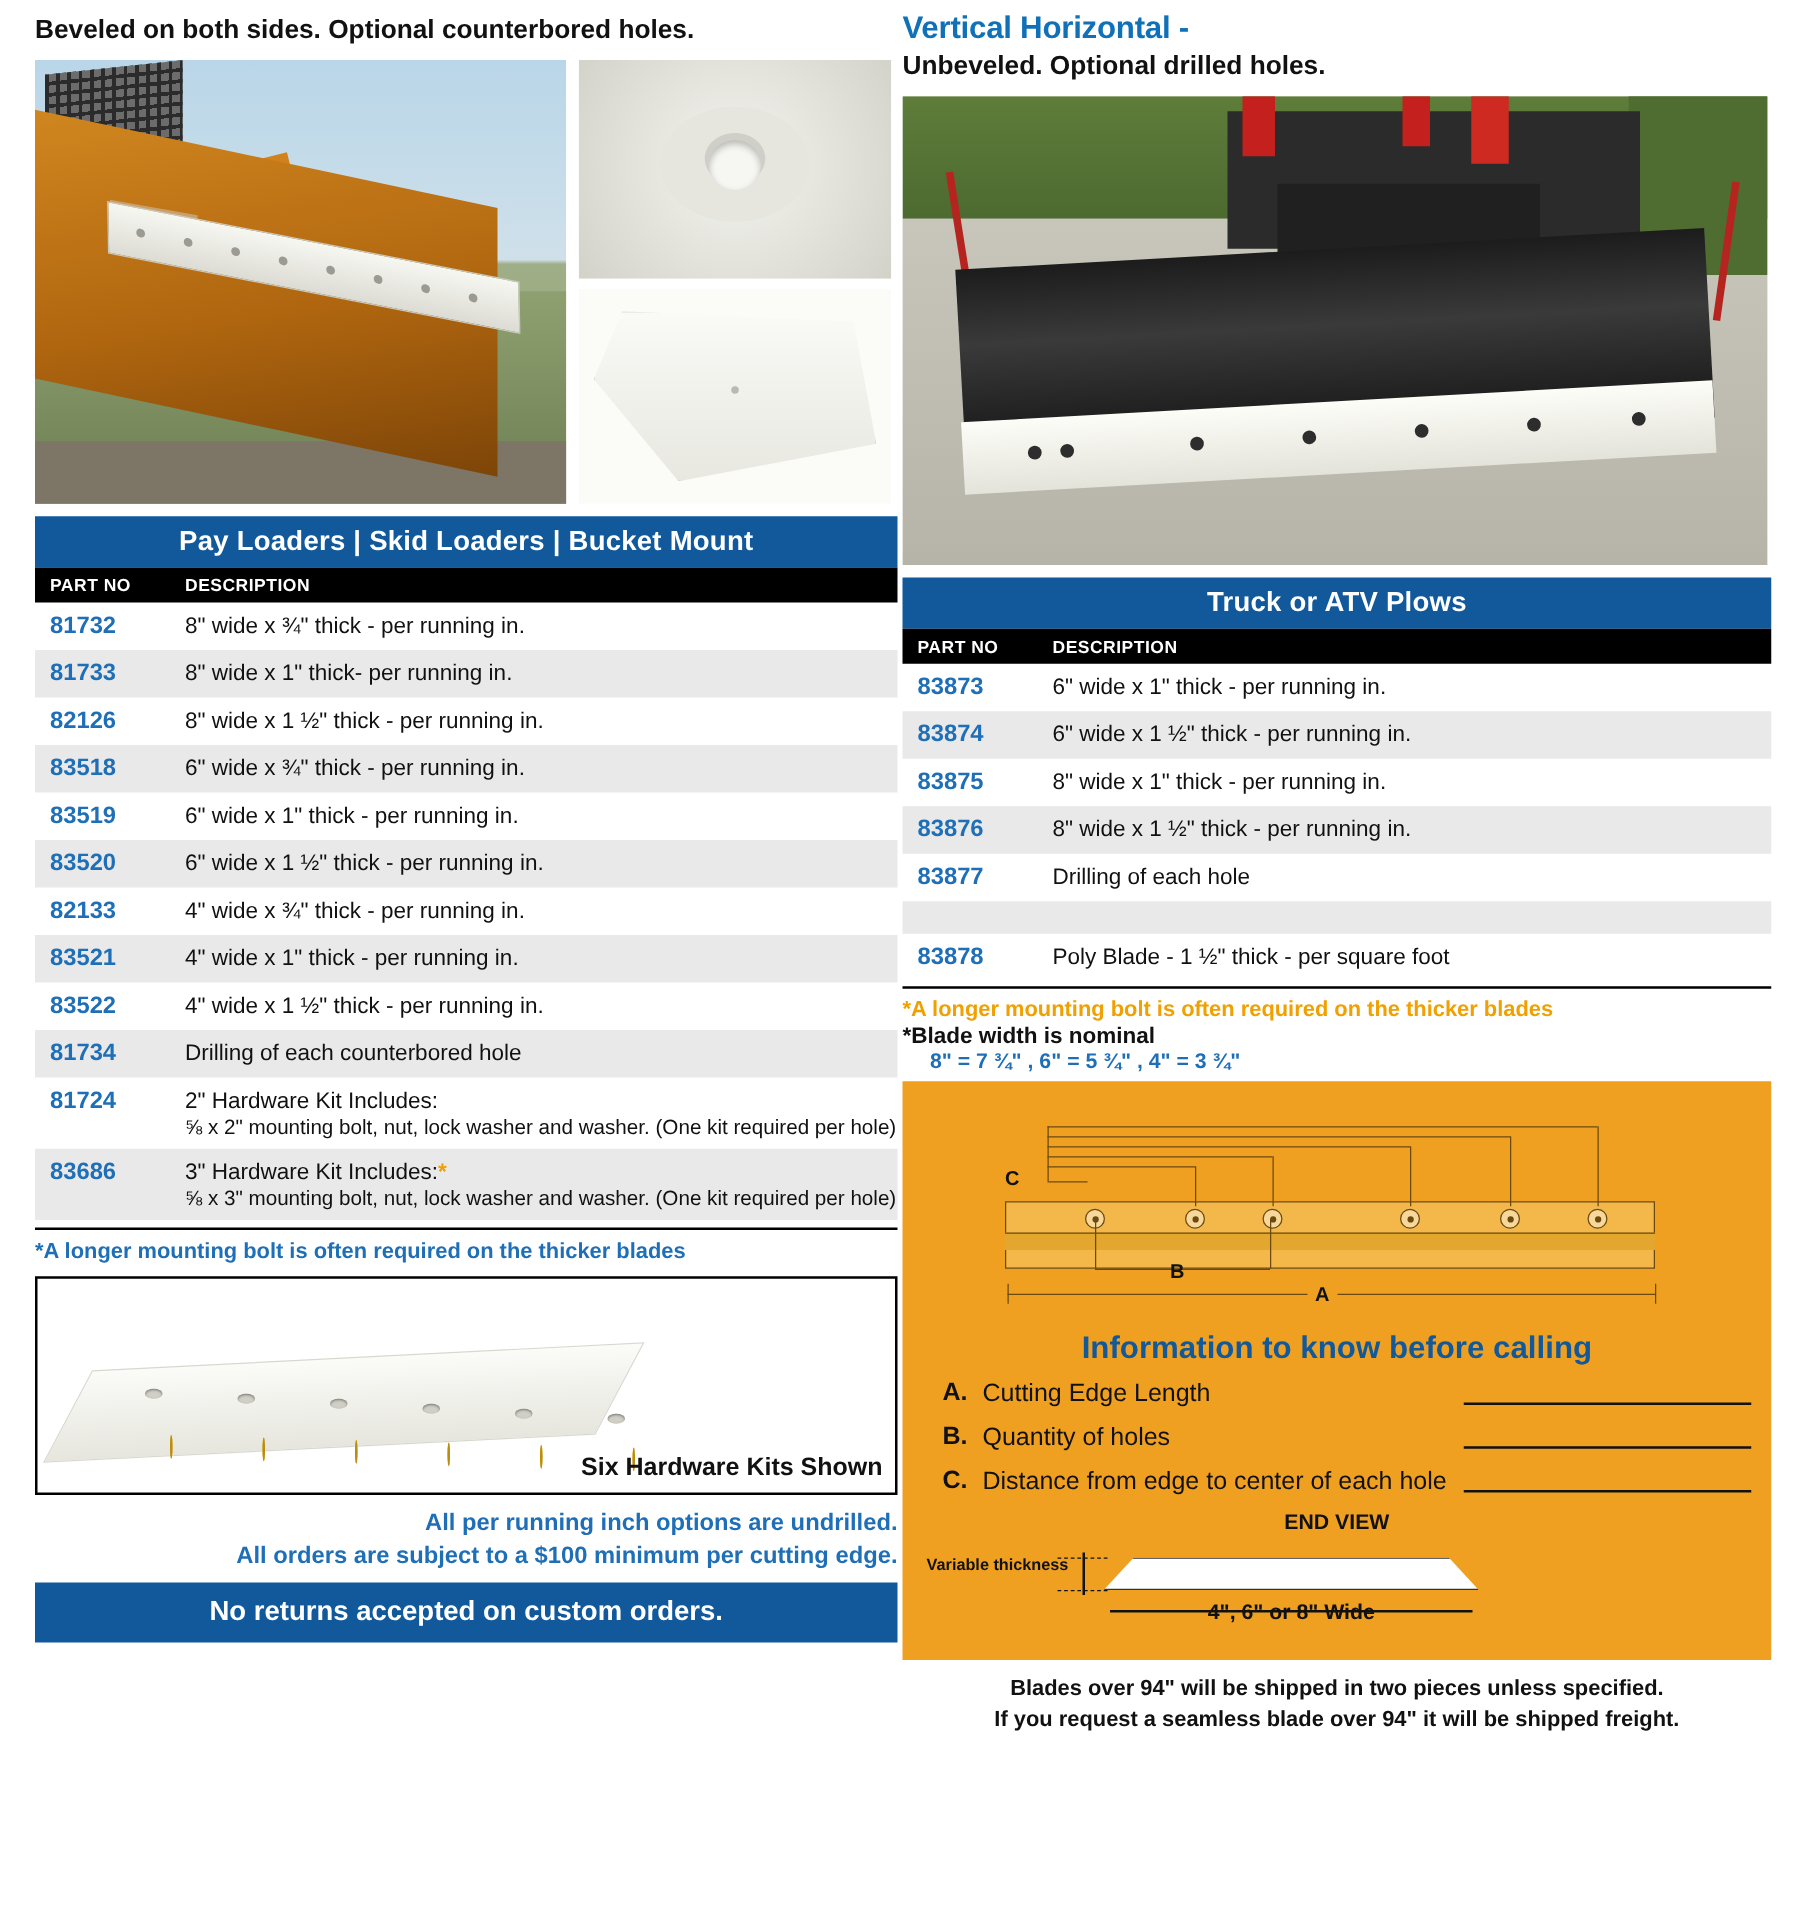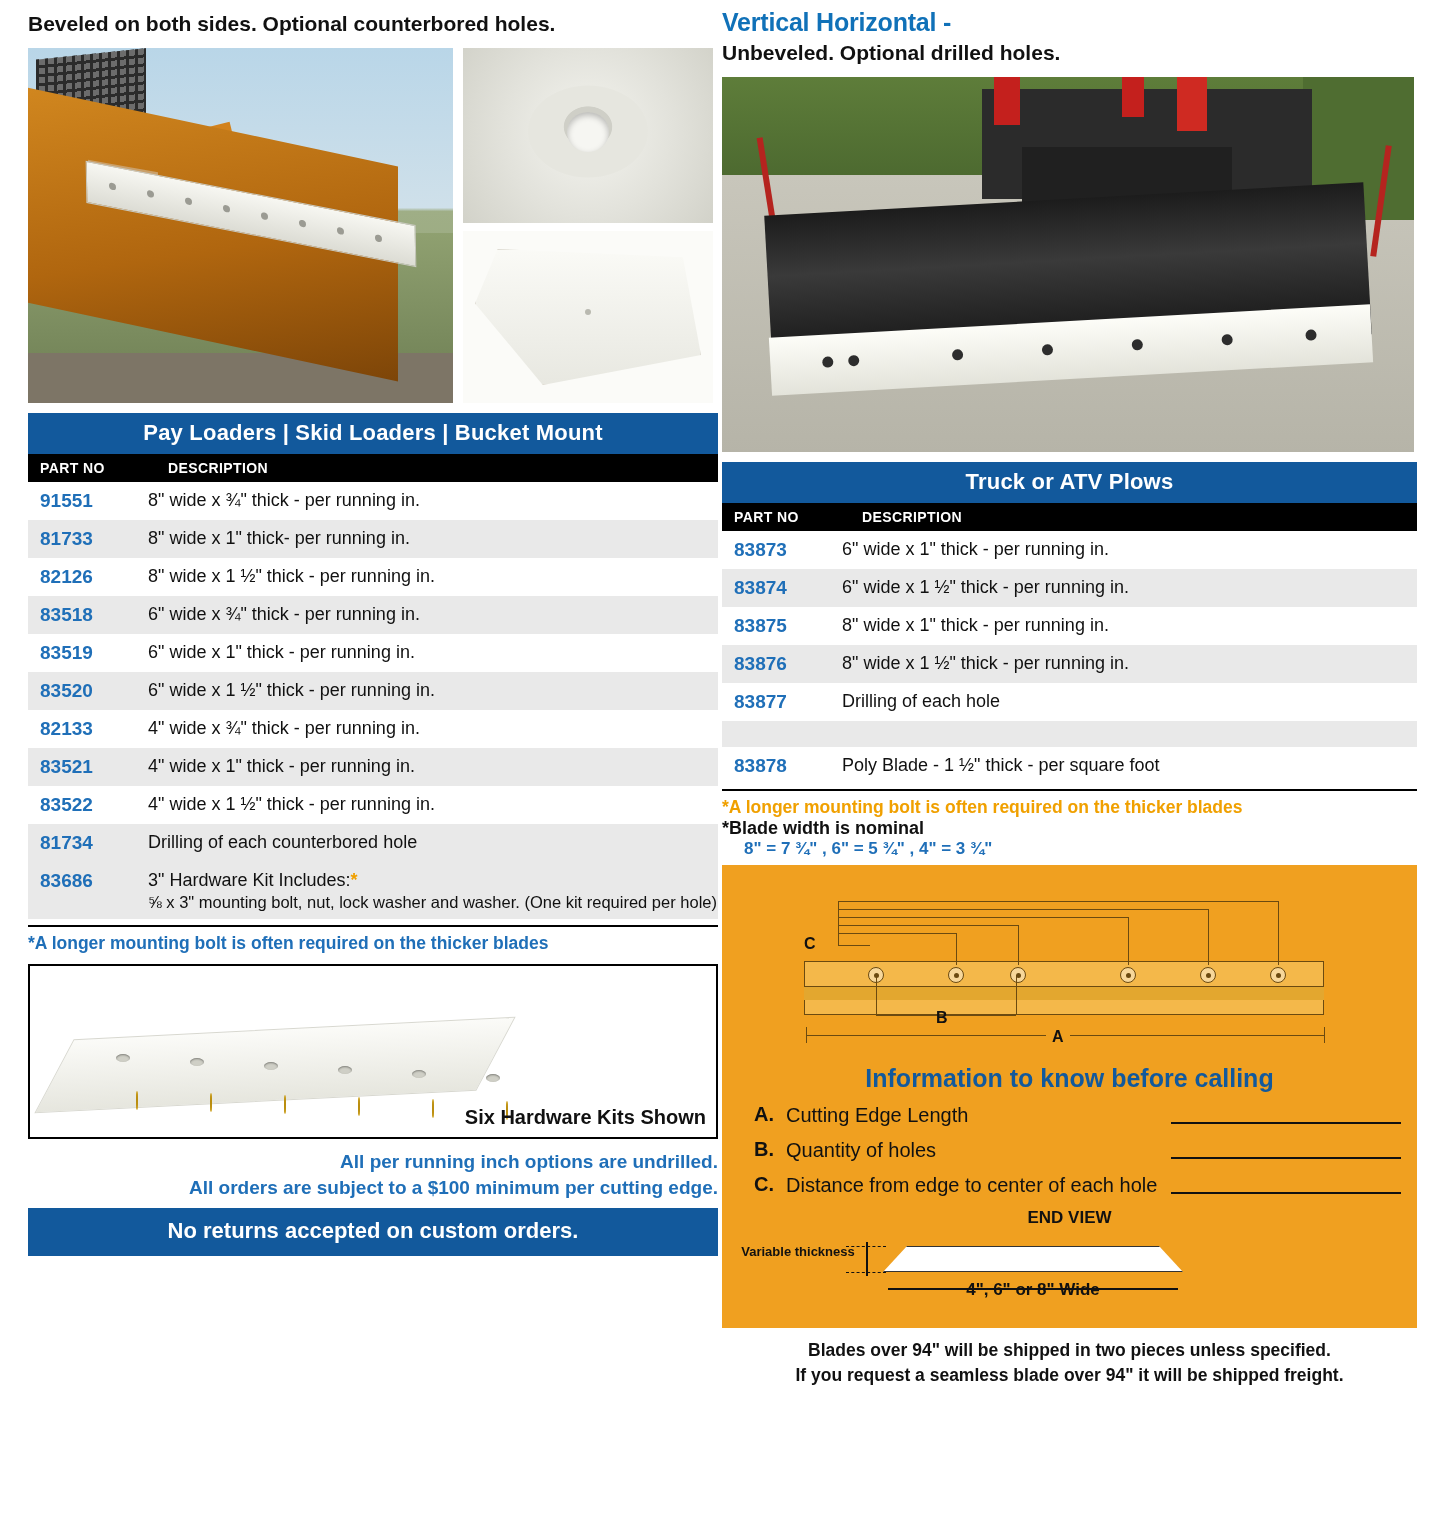--- a/index.html
+++ b/index.html
@@ -104,21 +104,21 @@
 
   
   .tbl-title {
     background:#12599c; color:#fff; text-align:center; font-weight:bold;
     font-size:22px; padding:7px 0 8px; letter-spacing:.2px;
   }
   .tbl-head {
     background:#000; color:#fff; font-weight:bold; font-size:14px;
     padding:6px 0 6px 12px; letter-spacing:.4px; display:flex;
   }
-  .tbl-head .c1 { width:128px; }
+  .tbl-head .c1 { width:108px; }
   .row { display:flex; align-items:flex-start; padding:7px 0 7px 12px; min-height:38px; }
   .row.alt { background:#e9e9e9; }
   .row .partno {
     width:108px; color:#1f6fb8; font-weight:bold; font-size:19px; flex:none; padding-top:1px;
   }
   .row .desc { font-size:18px; line-height:1.25; color:#111; }
   .row .desc .sub { font-size:16.5px; display:block; }
   .star { color:#f0a000; font-weight:bold; }
 
   
@@ -227,21 +227,21 @@
     </div>
 
     <div style="margin-top:10px">
       <div class="tbl-title">Pay Loaders | Skid Loaders | Bucket Mount</div>
       <div class="tbl-head">
         <span class="c1">PART NO</span>
         <span>DESCRIPTION</span>
       </div>
 
       <div class="row">
-        <span class="partno">91551</span>
+        <span class="partno">81732</span>
         <span class="desc">8" wide x ¾" thick - per running in.</span>
       </div>
       <div class="row alt">
         <span class="partno">81733</span>
         <span class="desc">8" wide x 1" thick-  per running in.</span>
       </div>
       <div class="row">
         <span class="partno">82126</span>
         <span class="desc">8" wide x 1 ½" thick -  per running in.</span>
       </div>
@@ -265,20 +265,27 @@
         <span class="partno">83521</span>
         <span class="desc">4" wide x 1" thick - per running in.</span>
       </div>
       <div class="row">
         <span class="partno">83522</span>
         <span class="desc">4" wide x 1 ½" thick - per running in.</span>
       </div>
       <div class="row alt">
         <span class="partno">81734</span>
         <span class="desc">Drilling of each counterbored hole</span>
+      </div>
+      <div class="row">
+        <span class="partno">81724</span>
+        <span class="desc">
+          <span>2" Hardware Kit Includes:</span>
+          <span class="sub">⅝ x 2" mounting bolt, nut, lock washer and washer. (One kit required per hole)</span>
+        </span>
       </div>
       <div class="row alt">
         <span class="partno">83686</span>
         <span class="desc">
           <span>3" Hardware Kit Includes:</span><span class="star">*</span>
           <span class="sub">⅝ x 3" mounting bolt, nut, lock washer and washer. (One kit required per hole)</span>
         </span>
       </div>
     </div>
 

